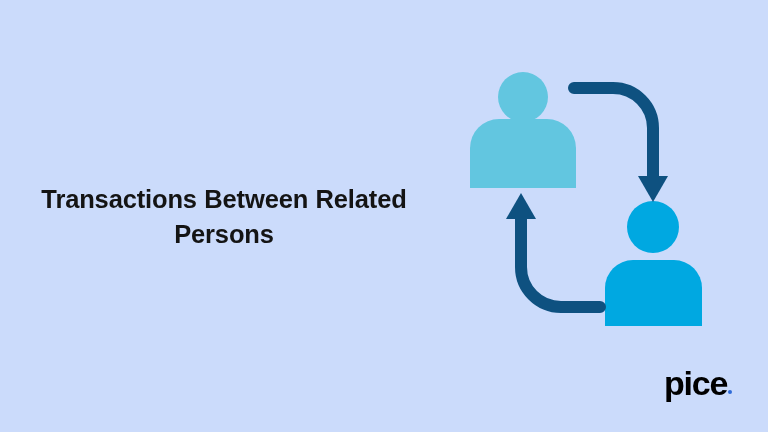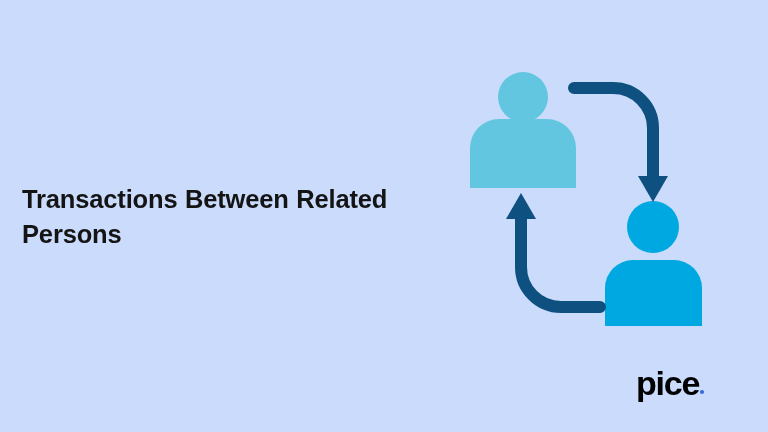--- a/index.html
+++ b/index.html
@@ -19,21 +19,21 @@
     background: #cbdbfb;
     overflow: hidden;
   }
 
   
   #headline-block {
     position: absolute;
     left: 22px;
     top: 182px;
     width: 404px;
-    text-align: left;
+    text-align: center;
   }
   #headline-text {
     margin: 0;
     font-family: "Liberation Sans", sans-serif;
     font-size: 25.5px;
     line-height: 1.38;
     font-weight: bold;
     letter-spacing: -0.15px;
     color: #141414;
     word-spacing: 0.5px;
@@ -50,21 +50,21 @@
   #illustration svg {
     display: block;
     width: 265px;
     height: 295px;
     overflow: visible;
   }
 
   
   #logo {
     position: absolute;
-    left: 636px;
+    left: 664px;
     top: 362px;
     width: 86px;
     height: 42px;
   }
   #logo-wordmark {
     font-family: "Liberation Sans", sans-serif;
     font-size: 34px;
     font-weight: bold;
     color: #000000;
     letter-spacing: -1.2px;

